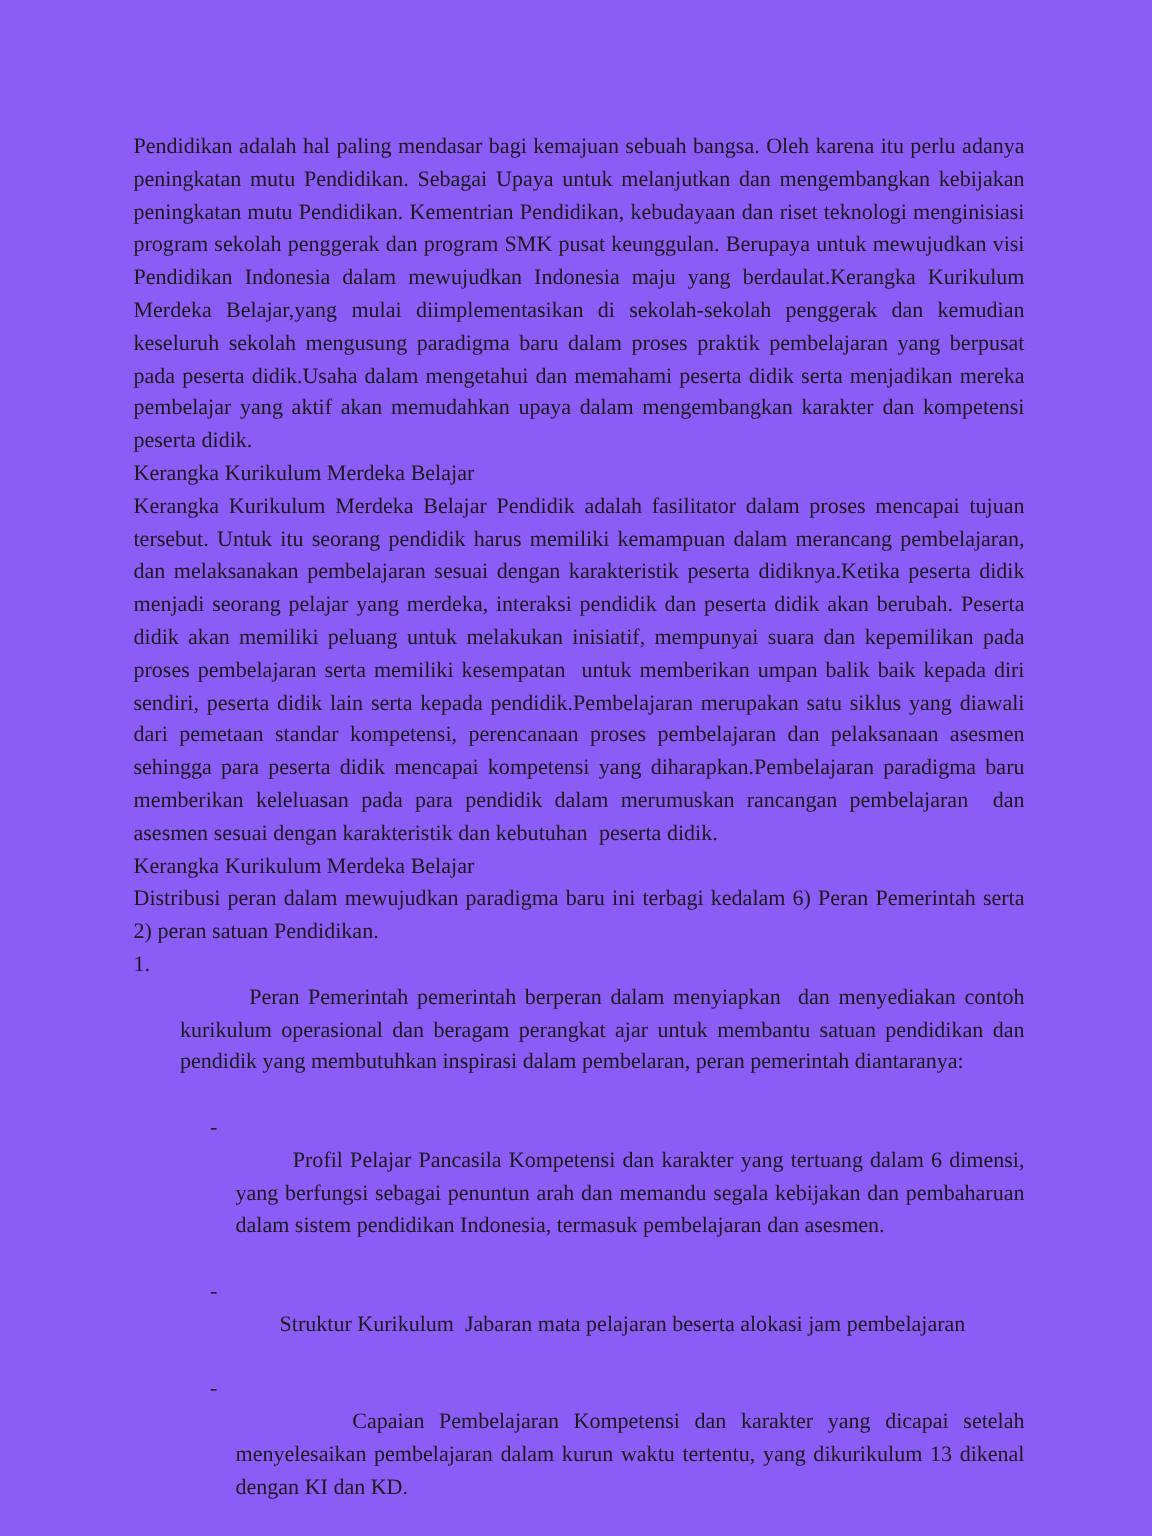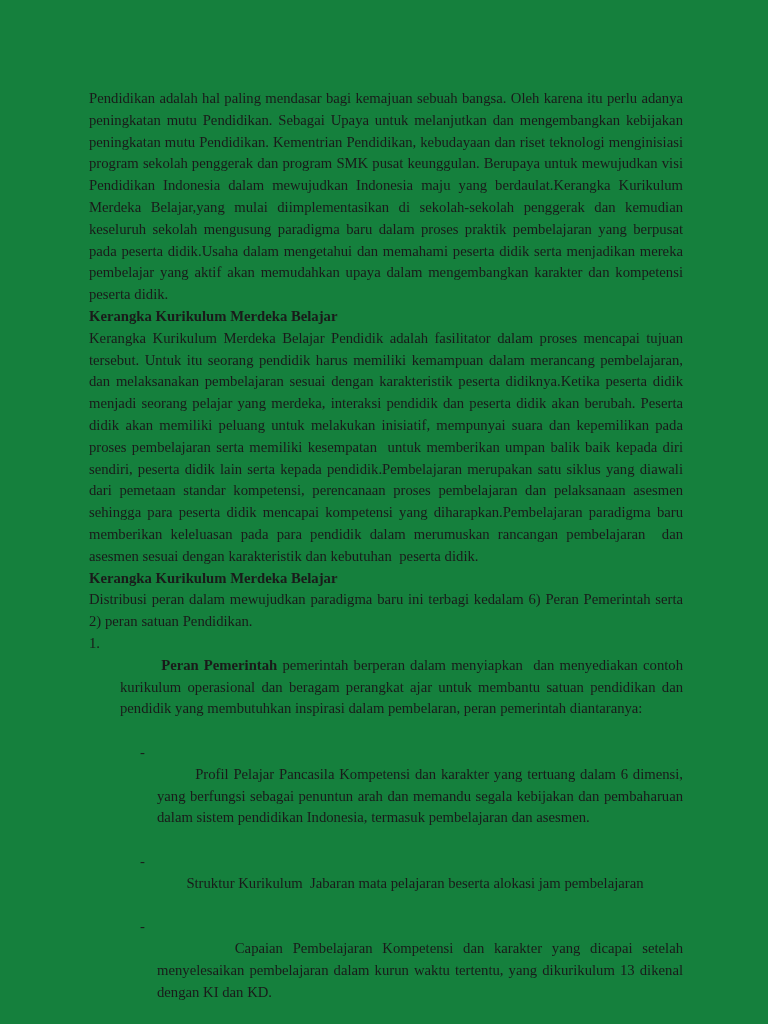--- a/index.html
+++ b/index.html
@@ -12,21 +12,21 @@
     height: 1024px;
     overflow: hidden;
     font-family: "Liberation Serif", "DejaVu Serif", serif;
     color: #1a1a1a;
   }
 
   #page {
     position: relative;
     width: 768px;
     height: 1024px;
-    background: #15803d;
+    background: #8b5cf6;
     box-sizing: border-box;
     padding: 88px 85px 0 89px;
   }
 
   .doc-body {
     width: 594px;
   }
 
   p.para {
     margin: 0;
@@ -37,21 +37,21 @@
     -webkit-hyphens: none;
     hyphens: none;
     white-space: pre-wrap;
     word-spacing: 0.1px;
   }
 
   h3.heading {
     margin: 0;
     font-size: 14.7px;
     line-height: 21.8px;
-    font-weight: bold;
+    font-weight: normal;
     text-align: left;
     white-space: pre-wrap;
   }
 
   
   ol.num-list {
     margin: 0;
     padding: 0;
     list-style: none;
     counter-reset: numitem;
@@ -69,21 +69,21 @@
     position: absolute;
     left: 0;
     top: 0;
     width: 22px;
     text-align: left;
     font-size: 14.7px;
     line-height: 21.8px;
     white-space: pre;
   }
   .num-item .lead {
-    font-weight: bold;
+    font-weight: normal;
   }
 
   
   ul.dash-list {
     margin: 0;
     padding: 0 0 0 51px;
     list-style: none;
   }
   ul.dash-list > li.dash-item {
     position: relative;

